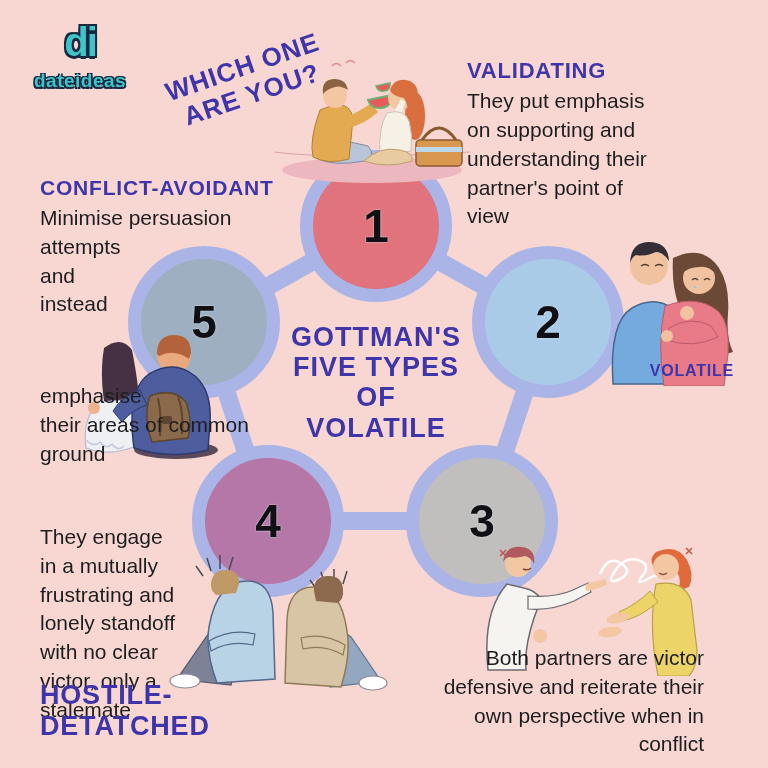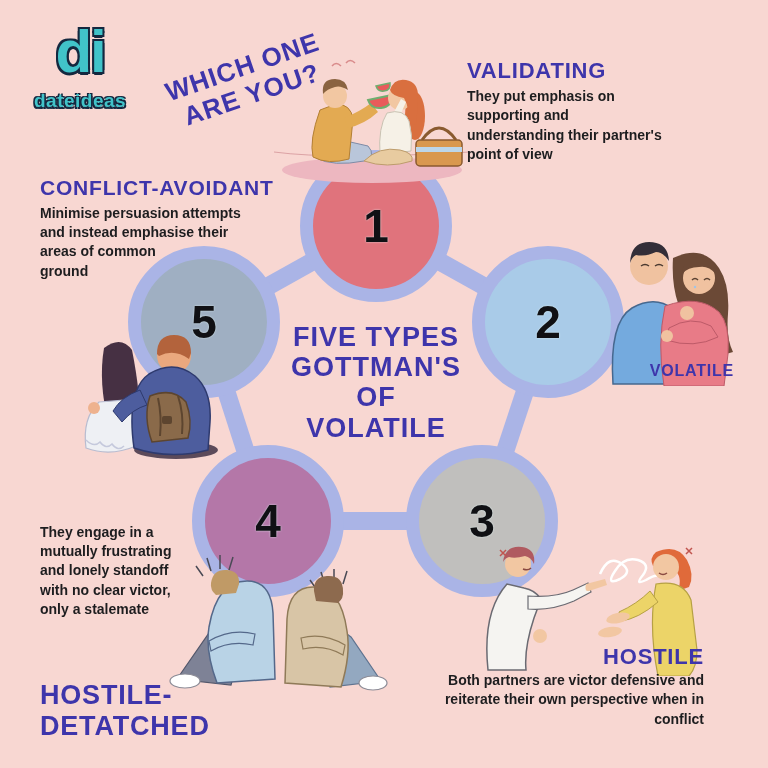--- a/index.html
+++ b/index.html
@@ -7,21 +7,21 @@
     width:768px;height:768px;position:relative;overflow:hidden;
     background:#f8d7d2;
     font-family:"Liberation Sans", sans-serif;
     color:#1d1d1f;
   }
   .abs{position:absolute;}
 
   
   .logo{left:34px;top:22px;text-align:center;}
   .logo-mono{
-    font-size:60px;font-weight:900;letter-spacing:-2px;line-height:1;
+    font-size:40px;font-weight:900;letter-spacing:-2px;line-height:1;
     color:#41c3c9;
     text-shadow:-2px -2px 0 #15283f,2px -2px 0 #15283f,-2px 2px 0 #15283f,2px 2px 0 #15283f,0 3px 0 #15283f;
   }
   .logo-word{
     margin-top:8px;font-size:19px;font-weight:900;letter-spacing:.5px;
     color:#41c3c9;
     text-shadow:-1.5px -1.5px 0 #15283f,1.5px -1.5px 0 #15283f,-1.5px 1.5px 0 #15283f,1.5px 1.5px 0 #15283f;
   }
 
   
@@ -43,21 +43,21 @@
     text-shadow:0 0 2px rgba(225,245,245,.9);}
   .c1{left:300px;top:150px;background:#e0737c;}
   .c2{left:472px;top:246px;background:#a9cbe8;}
   .c3{left:406px;top:445px;background:#c0bfbd;}
   .c4{left:192px;top:445px;background:#b477a8;}
   .c5{left:128px;top:246px;background:#9fafc2;}
   #connectors{left:0;top:0;z-index:1;}
 
   
   .h{color:#3e35ab;font-weight:900;letter-spacing:.8px;font-size:27px;line-height:1.15;}
-  .b{font-weight:700;font-size:14px;line-height:1.37;color:#1d1d1f;}
+  .b{font-weight:400;font-size:21px;line-height:1.37;color:#1d1d1f;}
   .blk-validating{left:467px;top:58px;width:195px;z-index:4;}
   .blk-validating .h{font-size:22px;margin-bottom:4px;}
   .blk-conflict{left:40px;top:176px;width:212px;z-index:4;}
   .blk-conflict .h{font-size:21px;margin-bottom:4px;white-space:nowrap;text-align:center;}
   .ca-bump{float:right;width:130px;height:230px;
     shape-outside:circle(82px at 82px 124px);}
   .blk-volatile{left:534px;top:362px;width:200px;text-align:right;z-index:4;}
   .blk-volatile .h{font-size:16px;margin-bottom:4px;}
   .blk-hostile{left:426px;top:644px;width:278px;text-align:right;z-index:4;}
   .blk-hostile .h{font-size:22px;margin-bottom:2px;}
@@ -90,22 +90,22 @@
   <div class="logo-mono">di</div>
   <div class="logo-word">dateideas</div>
 </div>
 
 <div class="abs which">
   <div>WHICH ONE</div>
   <div>ARE YOU?</div>
 </div>
 
 <div class="abs center-title">
+  <div>GOTTMAN'S</div>
   <div>FIVE TYPES</div>
-  <div>GOTTMAN'S</div>
   <div>OF</div>
   <div>VOLATILE</div>
 </div>
 
 <div class="abs type-circle c1">
   <span class="num">1</span>
 </div>
 <div class="abs type-circle c2">
   <span class="num">2</span>
 </div>
@@ -130,21 +130,20 @@
     <span class="ca-bump"></span>
     <span class="b">Minimise persuasion attempts and instead emphasise their areas of common ground</span>
   </div>
 </div>
 
 <div class="abs blk-volatile">
   <div class="h">VOLATILE</div>
 </div>
 
 <div class="abs blk-hostile">
-  <div class="h">HOSTILE</div>
   <div class="b">Both partners are victor defensive and reiterate their own perspective when in conflict</div>
 </div>
 
 <div class="abs blk-hd-body">
   <span class="hd-bump"></span>
   <span class="b">They engage in a mutually frustrating and lonely standoff with no clear victor, only a stalemate</span>
 </div>
 <div class="abs blk-hd-head">
   <span class="h">HOSTILE-DETATCHED</span>
 </div>

